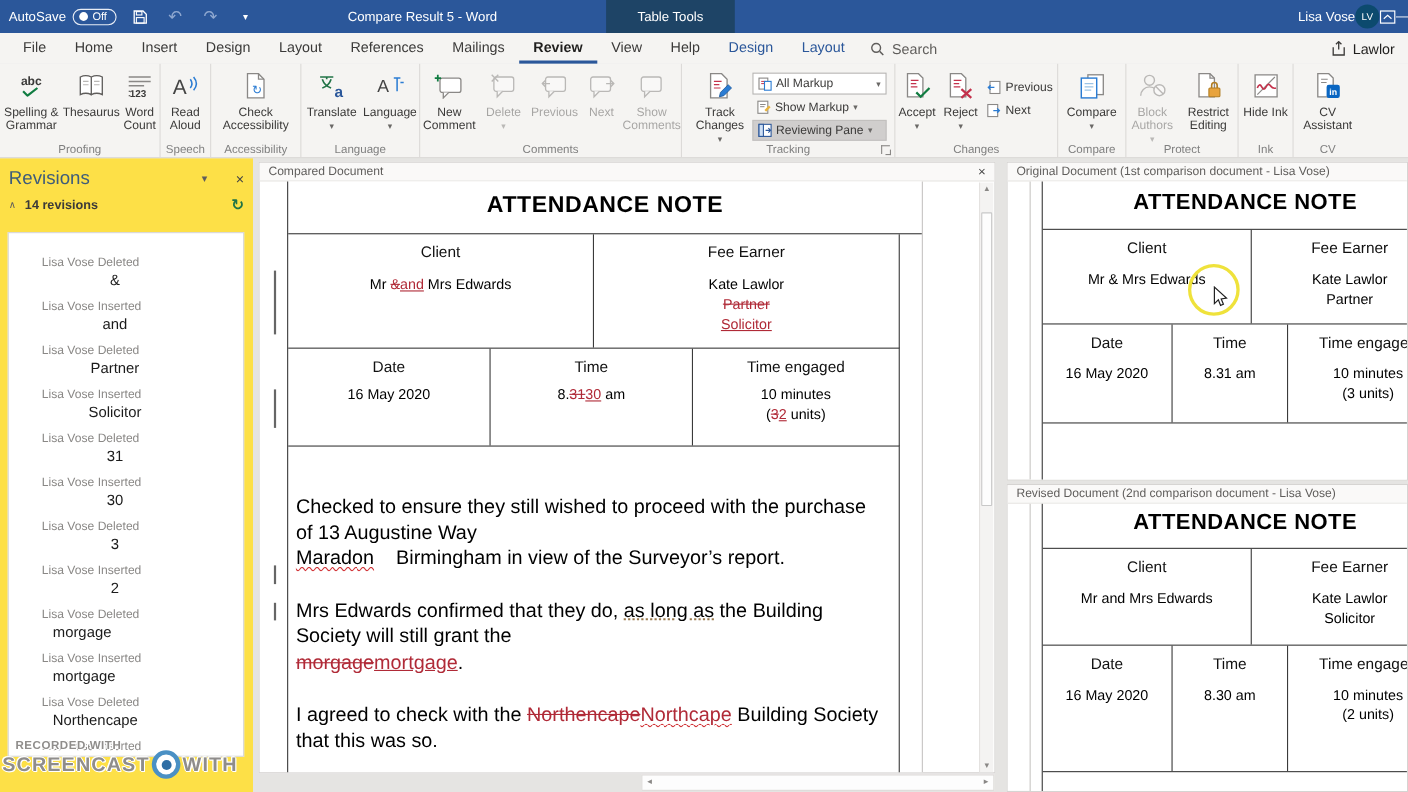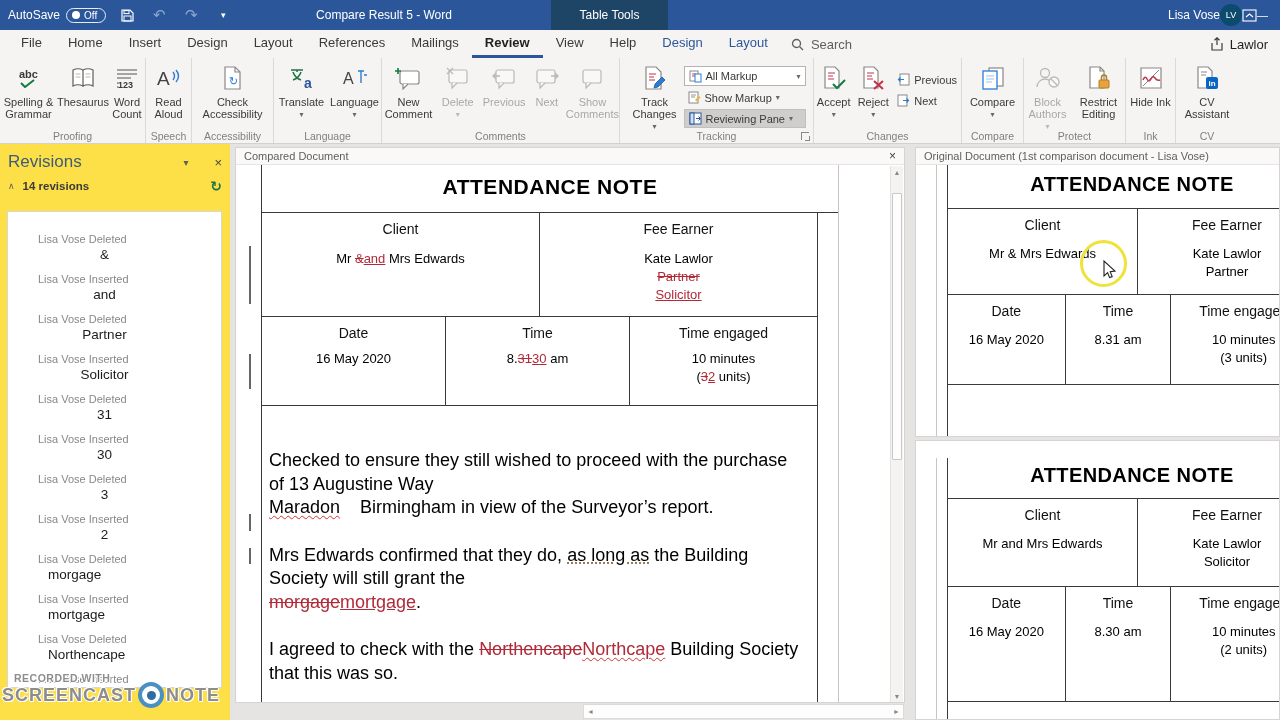--- a/index.html
+++ b/index.html
@@ -9,21 +9,21 @@
   
   .titlebar { position:absolute; left:0; top:0; width:1280px; height:30px; background:#2b579a; color:#fff; }
   .tb-left { position:absolute; left:8px; top:0; height:30px; display:flex; align-items:center; gap:10px; }
   .autosave { display:flex; align-items:center; gap:6px; font-size:12px; }
   .as-pill { display:flex; align-items:center; gap:4px; border:1px solid #e8edf5; border-radius:9px; padding:1px 8px 1px 5px; font-size:10px; }
   .as-dot { width:8px; height:8px; border-radius:50%; background:#fff; display:inline-block; }
   .qat-btn { display:flex; align-items:center; justify-content:center; width:22px; height:24px; font-size:15px; }
   .dim-arrow { color:#8fa8d0; }
   .tb-title { position:absolute; left:319px; width:130px; top:0; height:30px; display:flex; align-items:center; justify-content:center; font-size:12px; white-space:nowrap; }
   .ctx-tab-block { position:absolute; left:551px; top:0; width:117px; height:30px; background:#1e4466; display:flex; align-items:center; justify-content:center; font-size:12px; }
-  .tb-right { position:absolute; right:12px; top:0; height:30px; display:flex; align-items:center; gap:0; }
+  .tb-right { position:absolute; right:0; top:0; height:30px; display:flex; align-items:center; gap:0; }
   .user-name { font-size:12px; }
   .avatar { width:22px; height:22px; border-radius:50%; background:#0c4a6e; color:#fff; font-size:9px; display:flex; align-items:center; justify-content:center; }
 
   
   .menubar { position:absolute; left:0; top:30px; width:1280px; height:28px; background:#f5f4f2; display:flex; align-items:stretch; }
   .tabs { display:flex; align-items:stretch; padding-left:8px; }
   .tab { display:flex; align-items:center; padding:0 13px; font-size:13px; color:#3b3a39; border-bottom:3px solid transparent; cursor:default; }
   .tab.active { color:#201f1e; border-bottom-color:#2b579a; font-weight:bold; }
   .tab.contextual { color:#2b579a; }
   .search-box { display:flex; align-items:center; gap:7px; padding:0 10px; font-size:13px; color:#605e5c; }
@@ -729,20 +729,23 @@
           <div class="tcell c3">
             <div class="hdr">Time engaged</div>
             <div class="val"><span>10 minutes</span><br><span>(3 units)</span></div>
           </div>
         </div>
       </div>
     </div>
   </div>
 
   <div class="pane pane-revised">
+    <div class="pane-head">
+        <span class="ph-txt">Revised Document (2nd comparison document - Lisa Vose)</span>
+      </div>
     <div class="rp-page revd" style="height:264px">
       <div class="rp-table" style="height:264px">
         <div class="rp-title-row">ATTENDANCE NOTE</div>
         <div class="rp-r2">
           <div class="tcell c1">
             <div class="hdr">Client</div>
             <div class="val">Mr and Mrs Edwards</div>
           </div>
           <div class="tcell c2">
             <div class="hdr">Fee Earner</div>
@@ -767,21 +770,21 @@
     </div>
   </div>
 
 </div>
 
 <div class="watermark">
   <div class="wm-l1">RECORDED WITH</div>
   <div class="wm-l2">
     <span>SCREENCAST</span>
     <span class="wm-logo"></span>
-    <span>NOTE</span>
+    <span>WITH</span>
   </div>
 </div>
 
 <div class="cursor-ring">
   <svg width="16" height="20" viewBox="0 0 16 20" style="position:absolute; left:19px; top:17px">
     <path d="M2 1v15l3.6-3.4 2 5 2.6-1-2-4.9L13 11z" fill="#fff" stroke="#222" stroke-width="1.1"></path>
   </svg>
 </div>
 
 </body></html>

